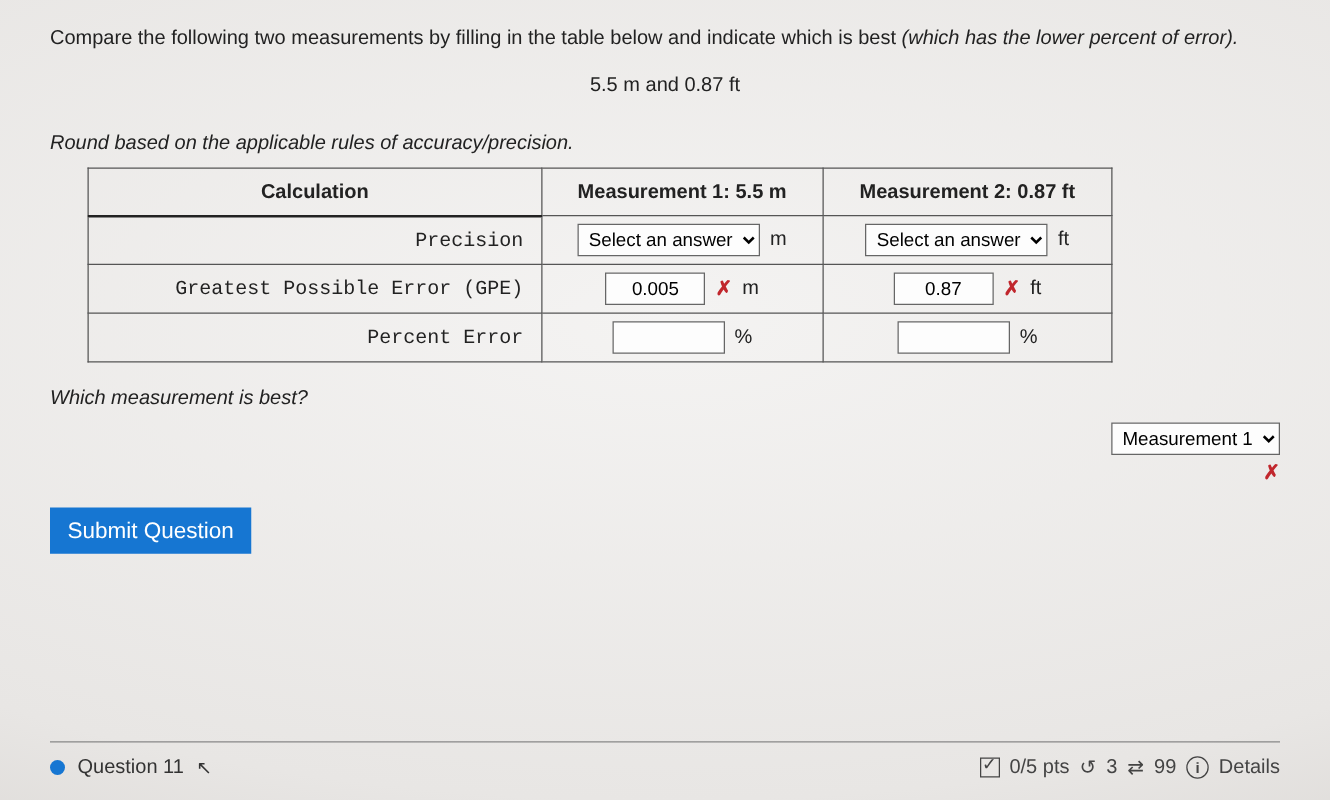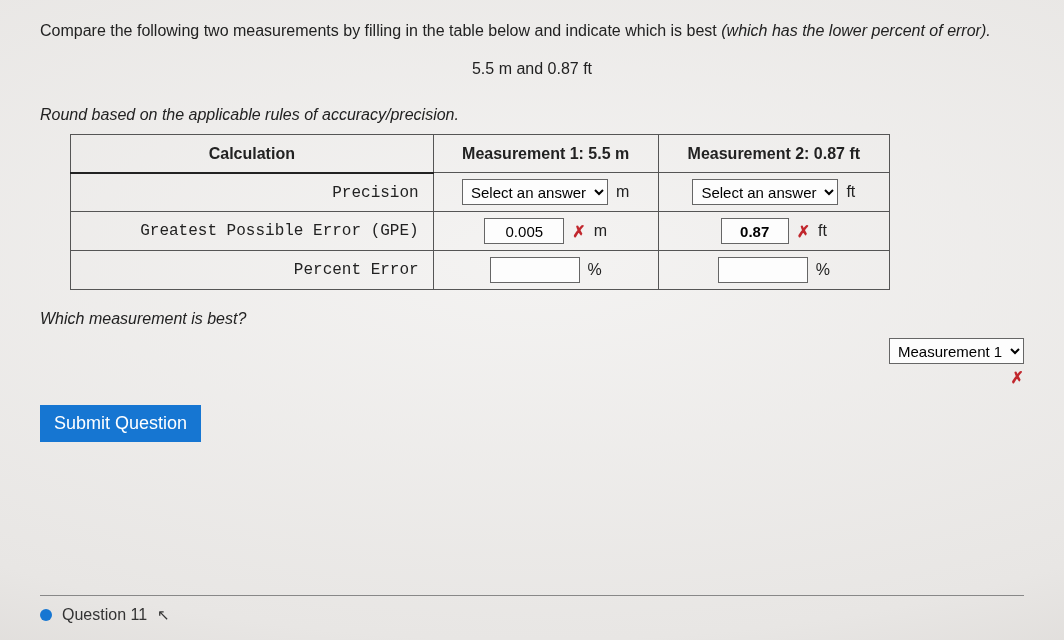--- a/index.html
+++ b/index.html
@@ -133,21 +133,21 @@
     <td class="rowlabel">Greatest Possible Error (GPE)</td>
     <td>
       <span class="inner-cell">
         <input type="text" style="width: 80px;" value="0.005">
         <span class="wrong">✗</span>
         <span class="unit">m</span>
       </span>
     </td>
     <td>
       <span class="inner-cell">
-        <input type="text" style="width: 68px; font-weight: bold;" value="0.87">
+        <input type="text" style="width: 80px;" value="0.87">
         <span class="wrong">✗</span>
         <span class="unit">ft</span>
       </span>
     </td>
   </tr>
   <tr>
     <td class="rowlabel">Percent Error</td>
     <td>
       <span class="inner-cell">
         <input type="text" style="width: 90px;" value="">
@@ -174,16 +174,26 @@
 </div>
 
 <button class="submit-btn">Submit Question</button>
 
 <div class="footer">
   <div class="footer-left">
     <span class="dot"></span>
     <span>Question 11</span>
     <span class="cursor-icon">↖</span>
   </div>
+  <div class="footer-right">
+    <span class="check-sq"></span>
+    <span>0/5 pts</span>
+    <span>↺</span>
+    <span>3</span>
+    <span>⇄</span>
+    <span>99</span>
+    <span class="info-circ">i</span>
+    <span>Details</span>
+  </div>
 </div>
 
 
 
 
 </body></html>

